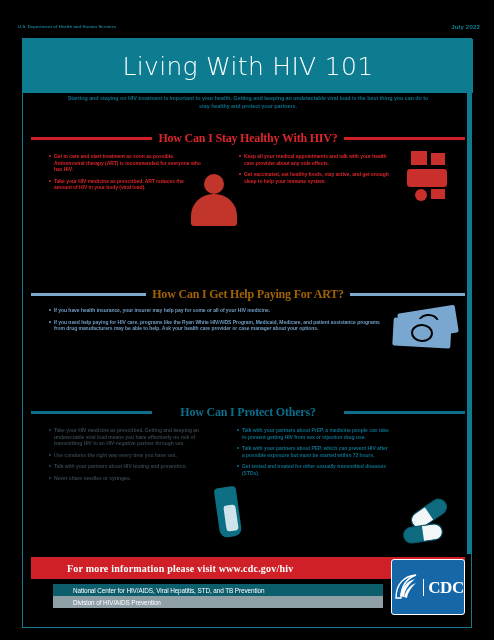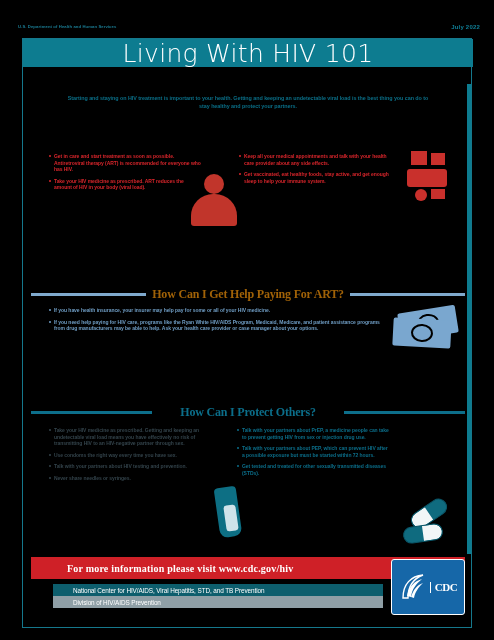--- a/index.html
+++ b/index.html
@@ -56,21 +56,21 @@
     height: 590px;
     background: #000;
     border: 1px solid #15788c;
   }
 
   
   .title-banner {
     position: absolute;
     left: 0; top: 0;
     width: 450px;
-    height: 28px;
+    height: 54px;
     background: #0d7c90;
     display: flex;
     align-items: center;
     justify-content: center;
   }
   .title-banner .title {
     color: #ffffff;
     font-size: 25px;
     font-weight: 300;
     letter-spacing: .3px;
@@ -358,21 +358,21 @@
     align-items: center;
     justify-content: center;
     gap: 3px;
   }
   .cdc-badge .hhs-mark {
     width: 28px; height: 30px;
     position: relative;
   }
   .cdc-badge .cdc-text {
     color: #ffffff;
-    font-size: 11px;
+    font-size: 17px;
     font-weight: bold;
     letter-spacing: -.5px;
     font-family: "Liberation Serif", serif;
     border-left: 1.2px solid #ffffff;
     padding-left: 4px;
     line-height: 1;
   }
 
   
   .side-accent {
@@ -396,20 +396,25 @@
   <div class="sheet">
 
     <div class="side-accent"></div>
 
     <div class="title-banner">
       <span class="title">Living With HIV 101</span>
     </div>
 
     <div class="intro">Starting and staying on HIV treatment is important to your health. Getting and keeping an undetectable viral load is the best thing you can do to stay healthy and protect your partners.</div>
 
+    <div class="sec-head sec1-head">
+      <div class="rule"></div>
+      <div class="sec-title">How Can I Stay Healthy With HIV?</div>
+      <div class="rule"></div>
+    </div>
 
     <ul class="blist sec1-left">
       <li>Get in care and start treatment as soon as possible. Antiretroviral therapy (ART) is recommended for everyone who has HIV.</li>
       <li>Take your HIV medicine as prescribed. ART reduces the amount of HIV in your body (viral load).</li>
     </ul>
 
     <ul class="blist sec1-right">
       <li>Keep all your medical appointments and talk with your health care provider about any side effects.</li>
       <li>Get vaccinated, eat healthy foods, stay active, and get enough sleep to help your immune system.</li>
     </ul>

